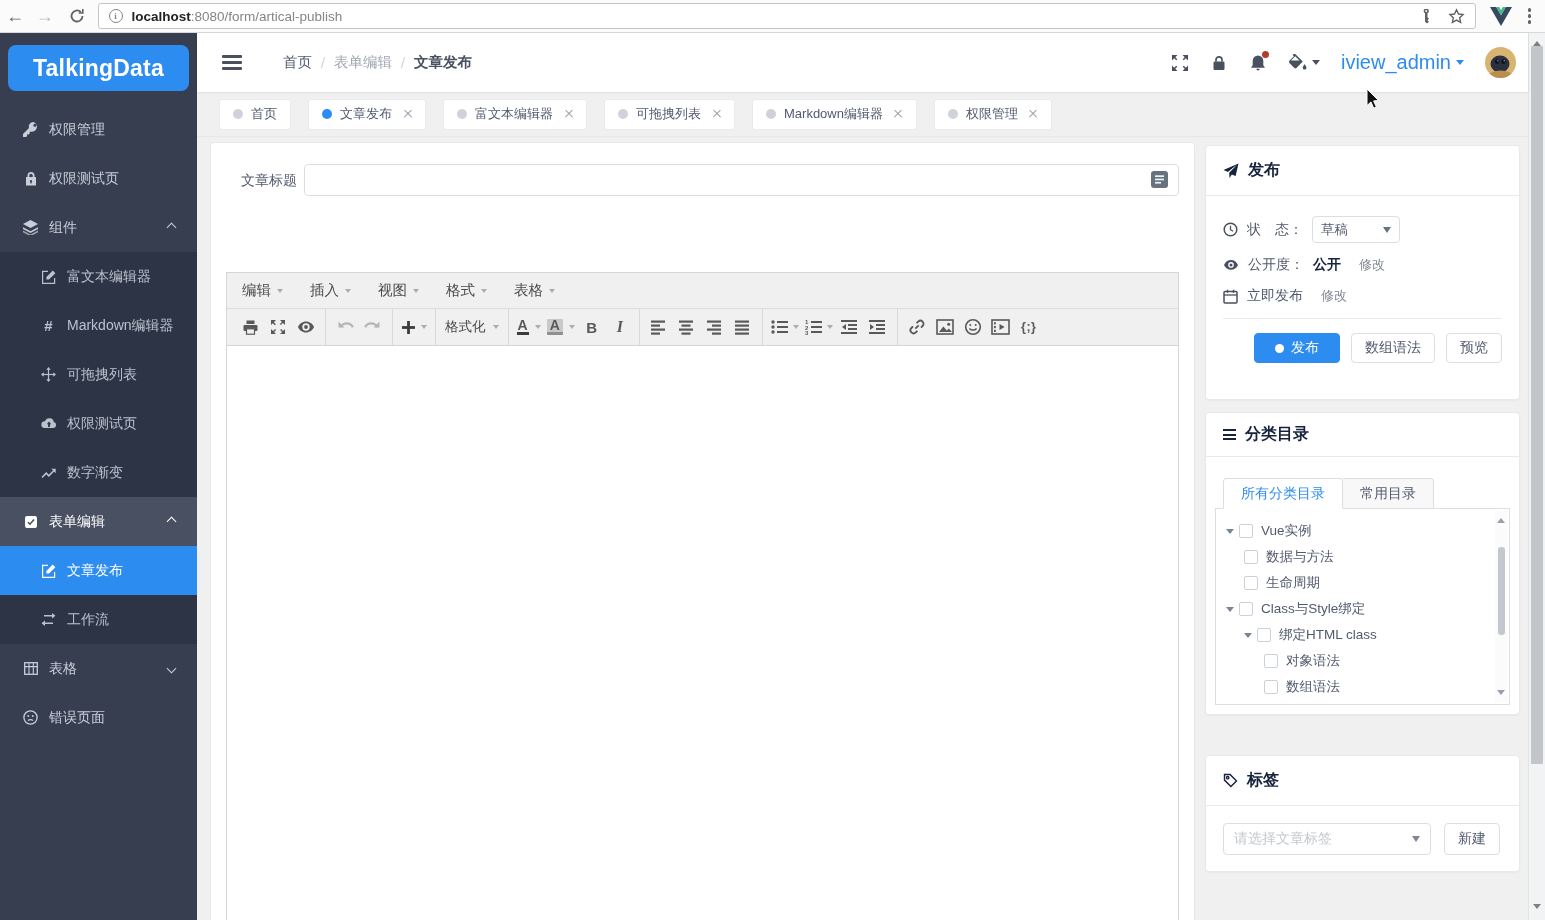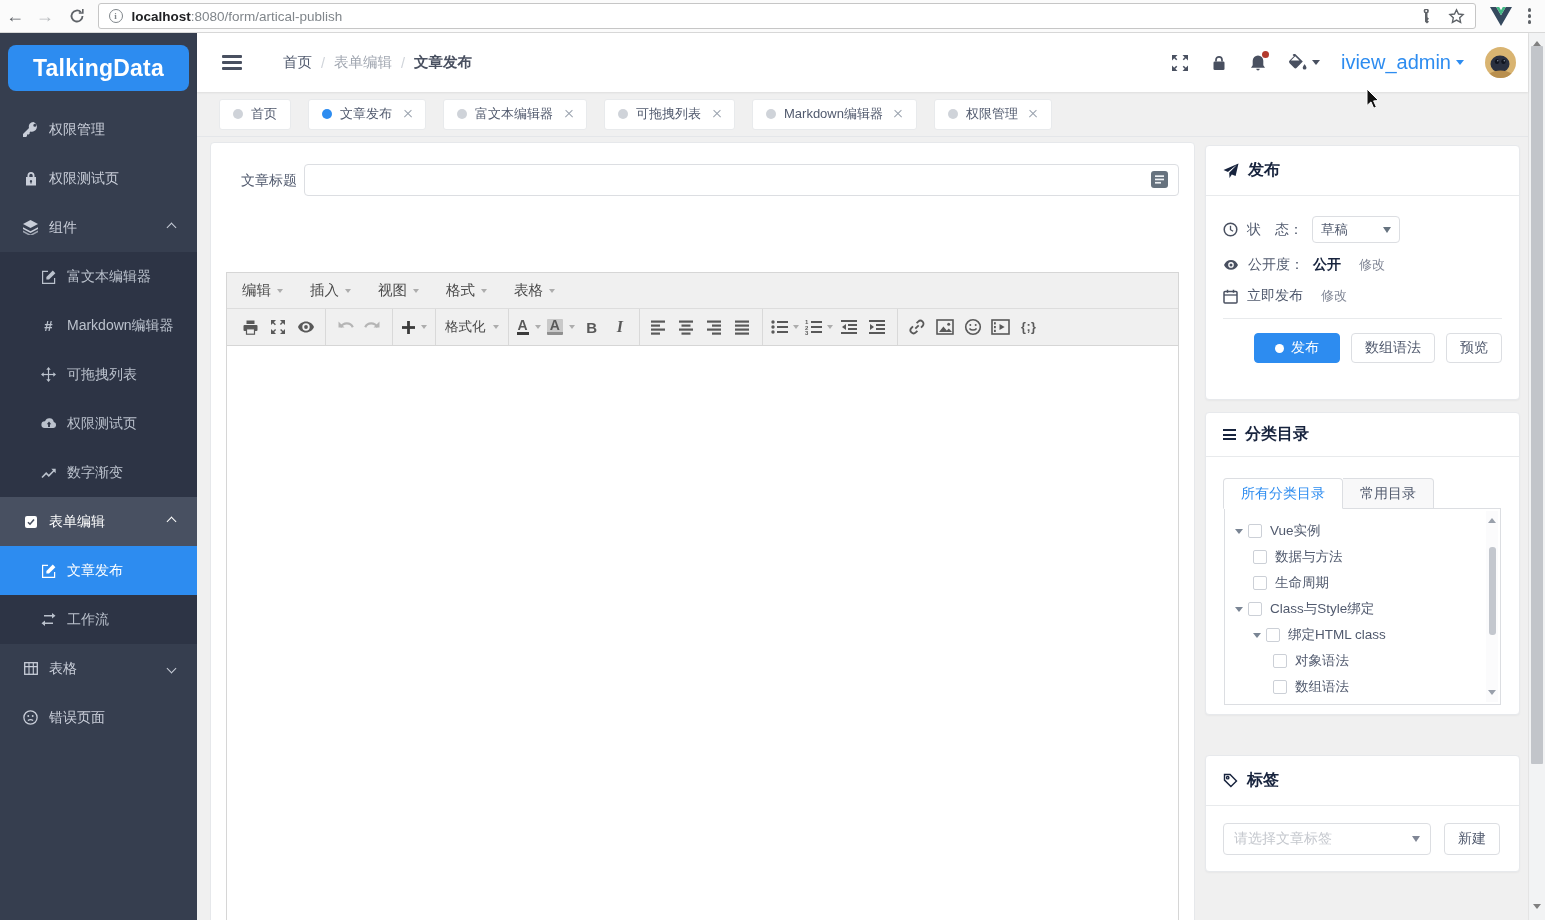--- a/index.html
+++ b/index.html
@@ -84,21 +84,21 @@
 .strong{font-weight:700;color:#17233d}
 .pfoot{margin:3px 17px 0;border-top:1px solid #e8eaec;padding-top:14px;display:flex;justify-content:flex-end;gap:11px}
 .btn{height:30px;border:1px solid #dcdee2;border-radius:4px;background:#fff;color:#515a6e;font-size:14px;padding:0 13px;display:flex;align-items:center;gap:7px;cursor:pointer}
 .btn-pri{background:#2d8cf0;border-color:#2d8cf0;color:#fff;padding:0 20px}
 .pdot{width:9px;height:9px;border-radius:50%;background:#fff}
 
 .ctabs{display:flex;margin:21px 17px 0;position:relative;z-index:2}
 .ctab{height:31px;display:flex;align-items:center;padding:0 17px;font-size:14px;border:1px solid #dcdee2;cursor:pointer}
 .ctab.on{background:#fff;color:#2d8cf0;border-bottom-color:#fff;border-radius:4px 4px 0 0}
 .ctab.off{background:#f8f8f9;color:#515a6e;border-left:none;border-radius:0 4px 0 0}
-.treebox{margin:-1px 18px 0;height:197px;border:1px solid #dcdee2;position:relative;padding:9px 14px 0 10px;overflow:hidden}
+.treebox{margin:-1px 9px 0;height:197px;border:1px solid #dcdee2;position:relative;padding:9px 14px 0 10px;overflow:hidden}
 .trow{height:26px;display:flex;align-items:center;font-size:13.5px;color:#515a6e}
 .tcar{width:13px;display:flex;align-items:center}
 .tcar .tri{border-top-color:#7a8594;border-left-width:4px;border-right-width:4px;border-top-width:5.5px}
 .tsp{width:2px}
 .cb{width:14px;height:14px;border:1px solid #ccd0d7;border-radius:2px;background:#fff;margin-right:8px;flex:0 0 14px;cursor:pointer}
 .ind1{padding-left:18px}.ind2{padding-left:36px}
 .tscroll{position:absolute;right:2px;top:2px;bottom:2px;width:12px;background:#fbfbfc;display:flex;flex-direction:column;align-items:center}
 .tthumb{position:absolute;top:36px;left:2.5px;width:7px;height:88px;background:#c3c7ce;border-radius:3px}
 .sar{width:0;height:0;border:4px solid transparent}
 .sar.up{border-bottom:5px solid #99a0ab;margin-top:3px}

